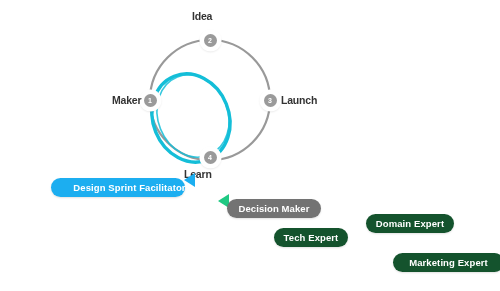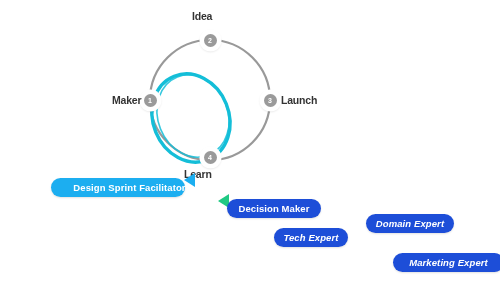--- a/index.html
+++ b/index.html
@@ -67,22 +67,22 @@
     white-space: nowrap;
     display: flex;
     align-items: center;
     justify-content: center;
     height: 19px;
     padding: 0 12px;
     box-sizing: border-box;
     box-shadow: 0 1px 2px rgba(0,0,0,0.12);
   }
   .badge-blue  { background: #1CAEF0; }
-  .badge-green { background: #1d4ed8; }
-  .badge-yellow{ background: #1d4ed8; font-style: italic; }
+  .badge-green { background: #737373; }
+  .badge-yellow{ background: #14532d; }
   .pointer {
     position: absolute;
     width: 0;
     height: 0;
   }
   .pointer-blue {
     border-top: 7px solid transparent;
     border-bottom: 7px solid transparent;
     border-right: 11px solid #1CAEF0;
   }

